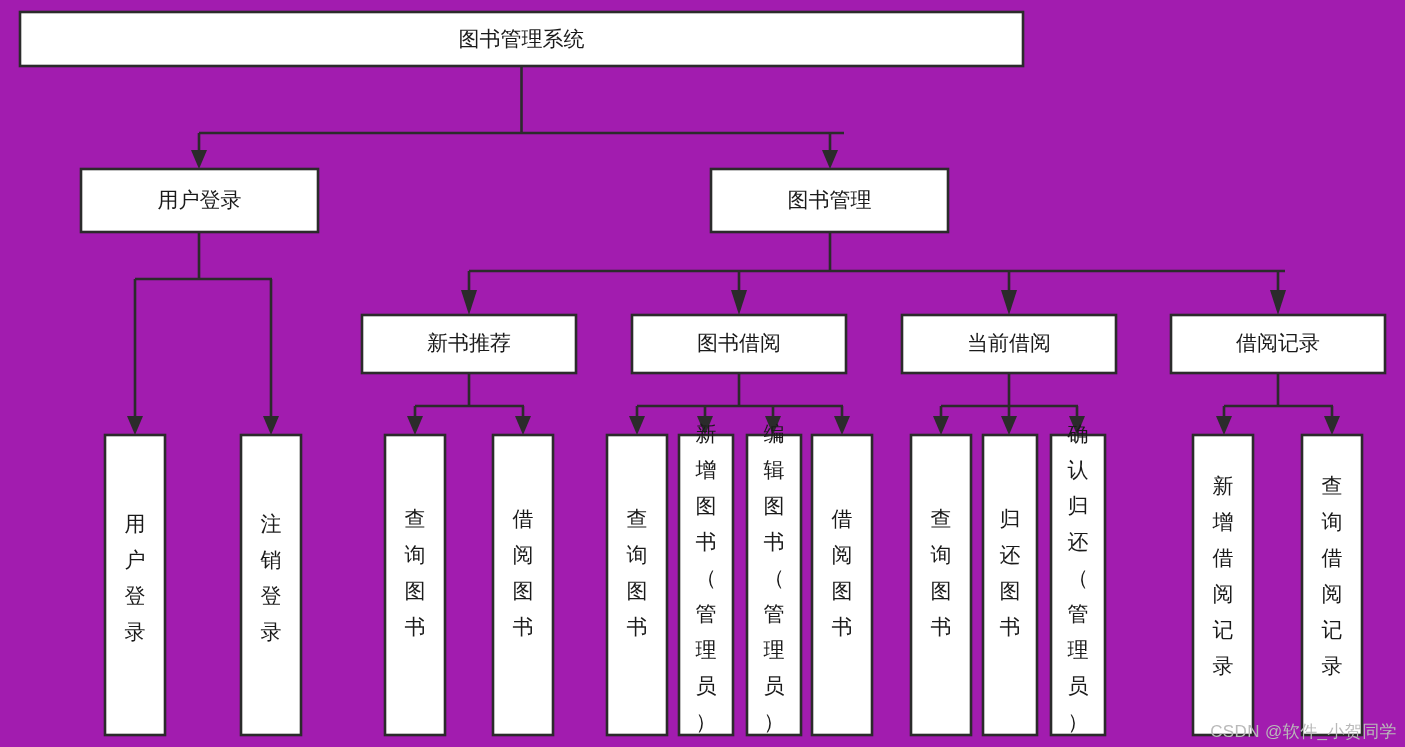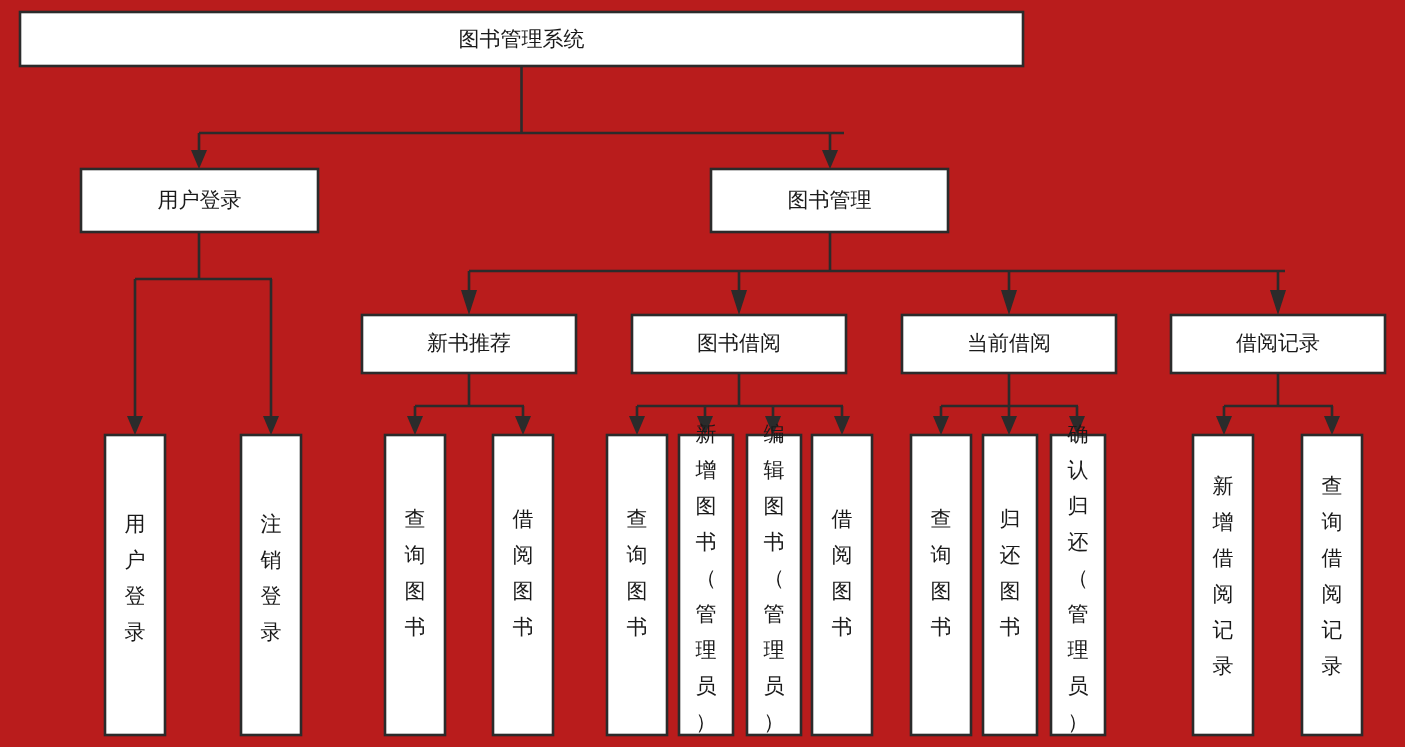--- a/index.html
+++ b/index.html
@@ -10,21 +10,21 @@
   body {
     width: 1405px;
     height: 747px;
     overflow: hidden;
     font-family: "Liberation Sans", "DejaVu Sans", sans-serif;
   }
   #diagram-root {
     position: relative;
     width: 1405px;
     height: 747px;
-    background: #b91c1c;
+    background: #a21caf;
   }
   svg.flow {
     position: absolute;
     top: 0;
     left: 0;
     width: 1405px;
     height: 747px;
     display: block;
   }
   .node-box {
@@ -243,14 +243,15 @@
       <text class="node-label-v" x="1223" y="0"><tspan x="1223" y="493">新</tspan><tspan x="1223" y="529">增</tspan><tspan x="1223" y="565">借</tspan><tspan x="1223" y="601">阅</tspan><tspan x="1223" y="637">记</tspan><tspan x="1223" y="673">录</tspan></text>
     </g>
 
     <g>
       <rect class="node-box" x="1302" y="435" width="60" height="300"></rect>
       <text class="node-label-v" x="1332" y="0"><tspan x="1332" y="493">查</tspan><tspan x="1332" y="529">询</tspan><tspan x="1332" y="565">借</tspan><tspan x="1332" y="601">阅</tspan><tspan x="1332" y="637">记</tspan><tspan x="1332" y="673">录</tspan></text>
     </g>
 
   </svg>
 
+  <div class="watermark-text">CSDN @软件_小贺同学</div>
 
 </div>
 
 </body></html>

